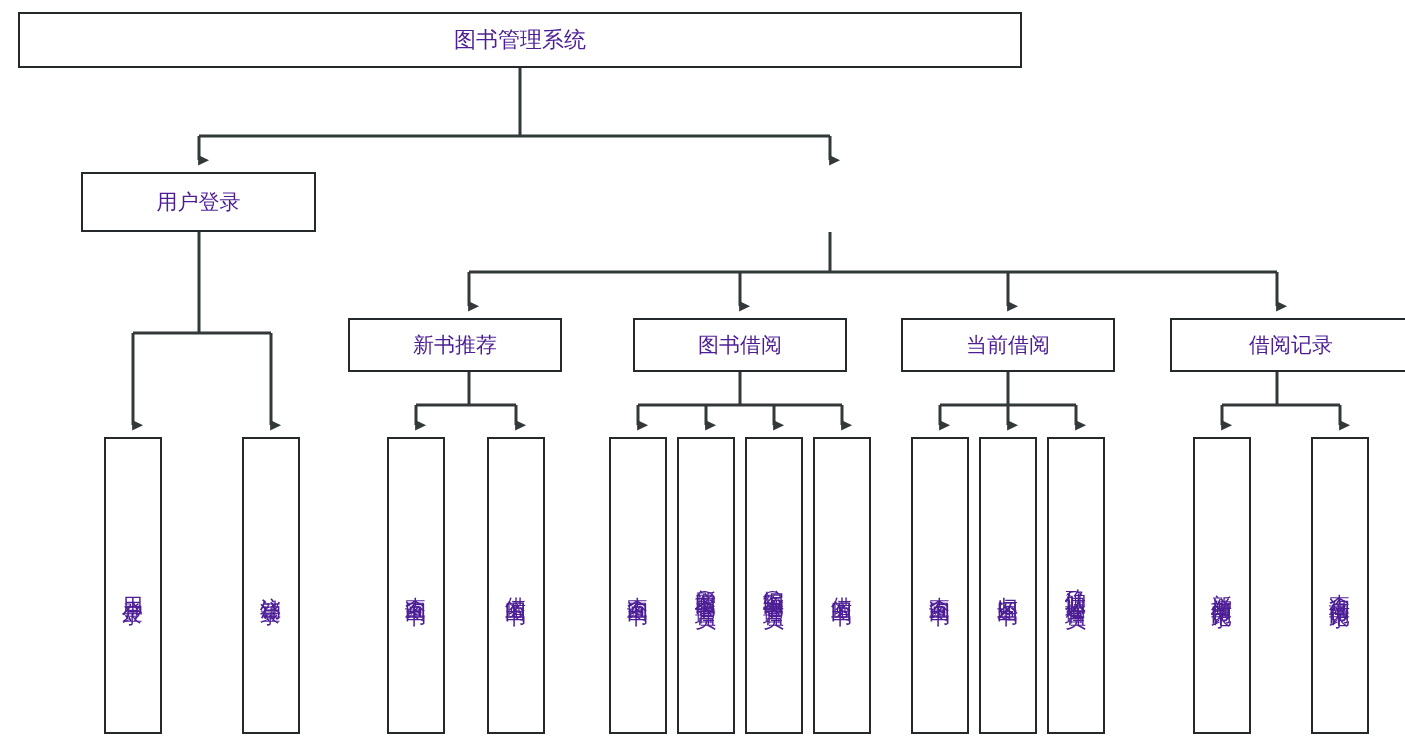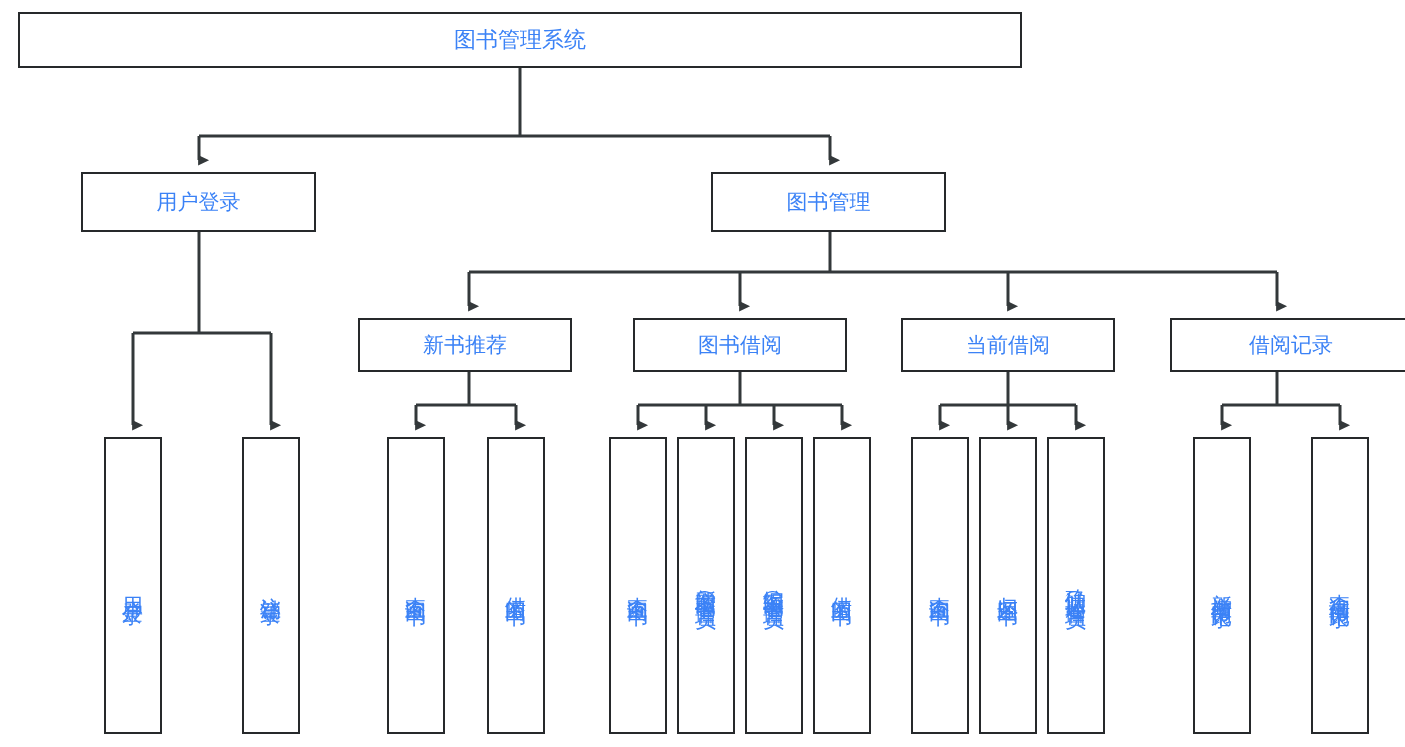--- a/index.html
+++ b/index.html
@@ -2,21 +2,21 @@
 <html><head>
 <meta charset="utf-8">
 <style>
   html,body{margin:0;padding:0;background:#ffffff;}
   body{width:1405px;height:747px;overflow:hidden;
        font-family:"Liberation Sans","DejaVu Sans",sans-serif;}
   #canvas{position:relative;width:1405px;height:747px;background:#fff;}
   svg.edges{position:absolute;left:0;top:0;width:1405px;height:747px;overflow:visible;}
   .node{position:absolute;box-sizing:border-box;background:#ffffff;
         border:2px solid #26292b;display:flex;align-items:center;justify-content:center;}
-  .node-label{color:#3b82f6;text-align:left;line-height:1.15;white-space:nowrap;}
+  .node-label{color:#4c1d95;text-align:left;line-height:1.15;white-space:nowrap;}
   .n-root .node-label{font-size:22px;}
   .n-l2 .node-label{font-size:21px;}
   .n-l3 .node-label{font-size:21px;}
   .n-leaf{padding:6px 0;}
   .n-leaf .node-label{
      writing-mode:vertical-rl; text-orientation:upright;
      font-size:21px; letter-spacing:3px; line-height:1.0;}
   .watermark{position:absolute;color:#c9c9c9;font-size:17px;white-space:nowrap;
              letter-spacing:0.5px;}
 </style>
@@ -75,25 +75,22 @@
     </g>
   </svg>
 
   <div class="node n-root" style="left:18px;top:12px;width:1004px;height:56px;">
     <span class="node-label">图书管理系统</span>
   </div>
 
   <div class="node n-l2" style="left:81px;top:172px;width:235px;height:60px;">
     <span class="node-label">用户登录</span>
   </div>
-  <div class="node n-l2" style="left:711px;top:172px;width:235px;height:60px;">
-    <span class="node-label">图书管理</span>
-  </div>
 
-  <div class="node n-l3" style="left:358px;top:318px;width:214px;height:54px;">
+  <div class="node n-l3" style="left:348px;top:318px;width:214px;height:54px;">
     <span class="node-label">新书推荐</span>
   </div>
   <div class="node n-l3" style="left:901px;top:318px;width:214px;height:54px;">
     <span class="node-label">当前借阅</span>
   </div>
   <div class="node n-l3" style="left:633px;top:318px;width:214px;height:54px;">
     <span class="node-label">图书借阅</span>
   </div>
   <div class="node n-l3" style="left:1170px;top:318px;width:242px;height:54px;">
     <span class="node-label">借阅记录</span>

